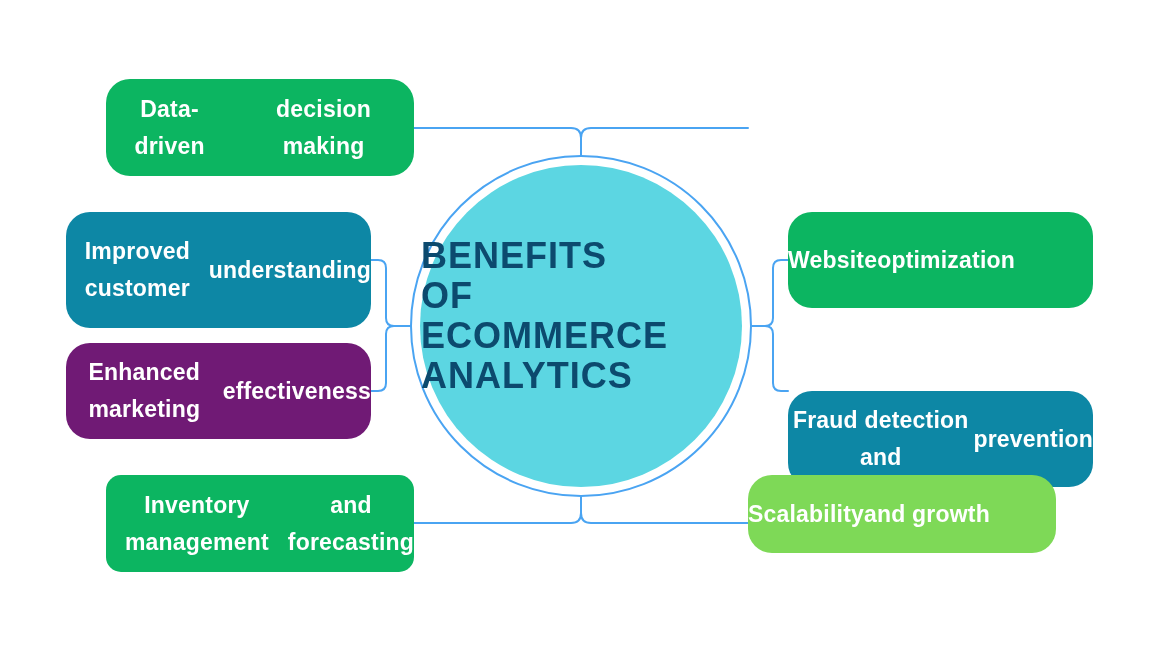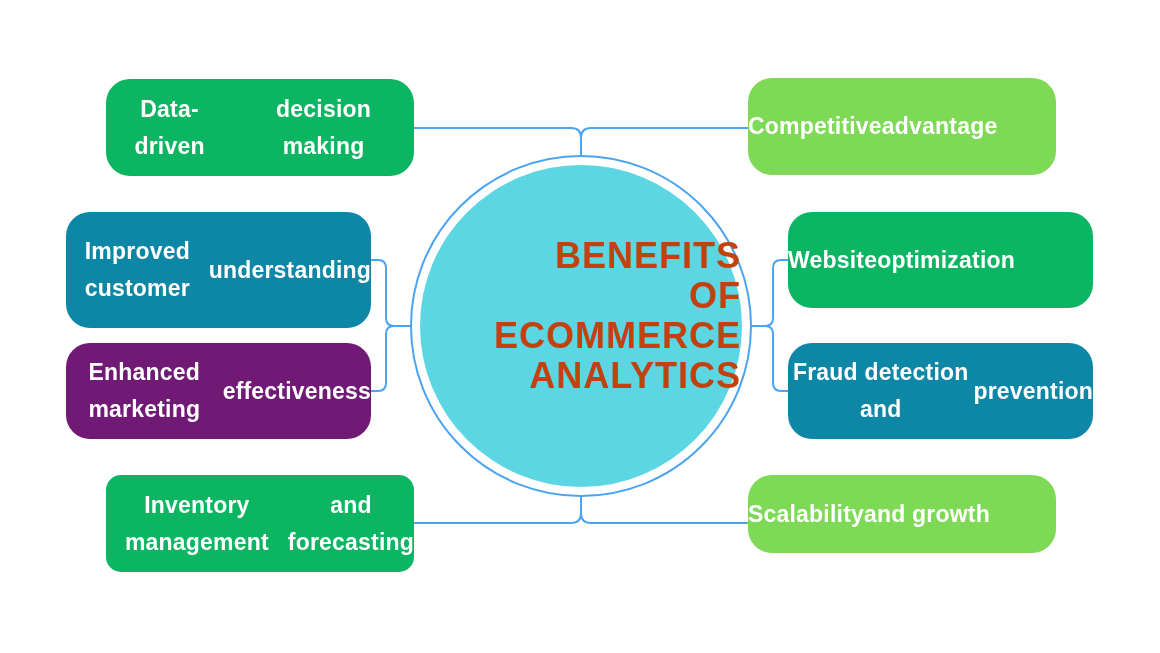--- a/index.html
+++ b/index.html
@@ -55,22 +55,22 @@
   .b6{left:788px;top:212px;width:305px;height:96px;}
   .b7{left:788px;top:343px;width:305px;height:96px;}
   .b8{left:748px;top:475px;width:308px;height:78px;}
   .center-label{
     position:absolute;
     left:421px;
     top:236px;
     width:320px;
     display:flex;
     flex-direction:column;
-    align-items:flex-end;
-    color:#c2410c;
+    align-items:flex-start;
+    color:#0c4a6e;
     font-weight:700;
     font-size:36px;
     line-height:40px;
     letter-spacing:1px;
     text-align:center;
   }
 </style>
 </head>
 <body>
 
@@ -110,29 +110,25 @@
     <span>understanding</span>
   </div>
   <div class="node b3" style="background: #701a75;">
     <span>Enhanced marketing</span>
     <span>effectiveness</span>
   </div>
   <div class="node b4" style="background: rgb(12, 181, 97);">
     <span>Inventory management</span>
     <span>and forecasting</span>
   </div>
-  <div class="node b5" style="background: rgb(126, 217, 87);">
-    <span>Competitive</span>
-    <span>advantage</span>
-  </div>
   <div class="node b6" style="background: rgb(12, 181, 97);">
     <span>Website</span>
     <span>optimization</span>
   </div>
-  <div class="node b7" style="background: rgb(13, 135, 165);">
+  <div class="node b7" style="background: rgb(13, 135, 165); margin-top: 48px;">
     <span>Fraud detection and</span>
     <span>prevention</span>
   </div>
   <div class="node b8" style="background: rgb(126, 217, 87);">
     <span>Scalability</span>
     <span>and growth</span>
   </div>
 
 </div>
 

